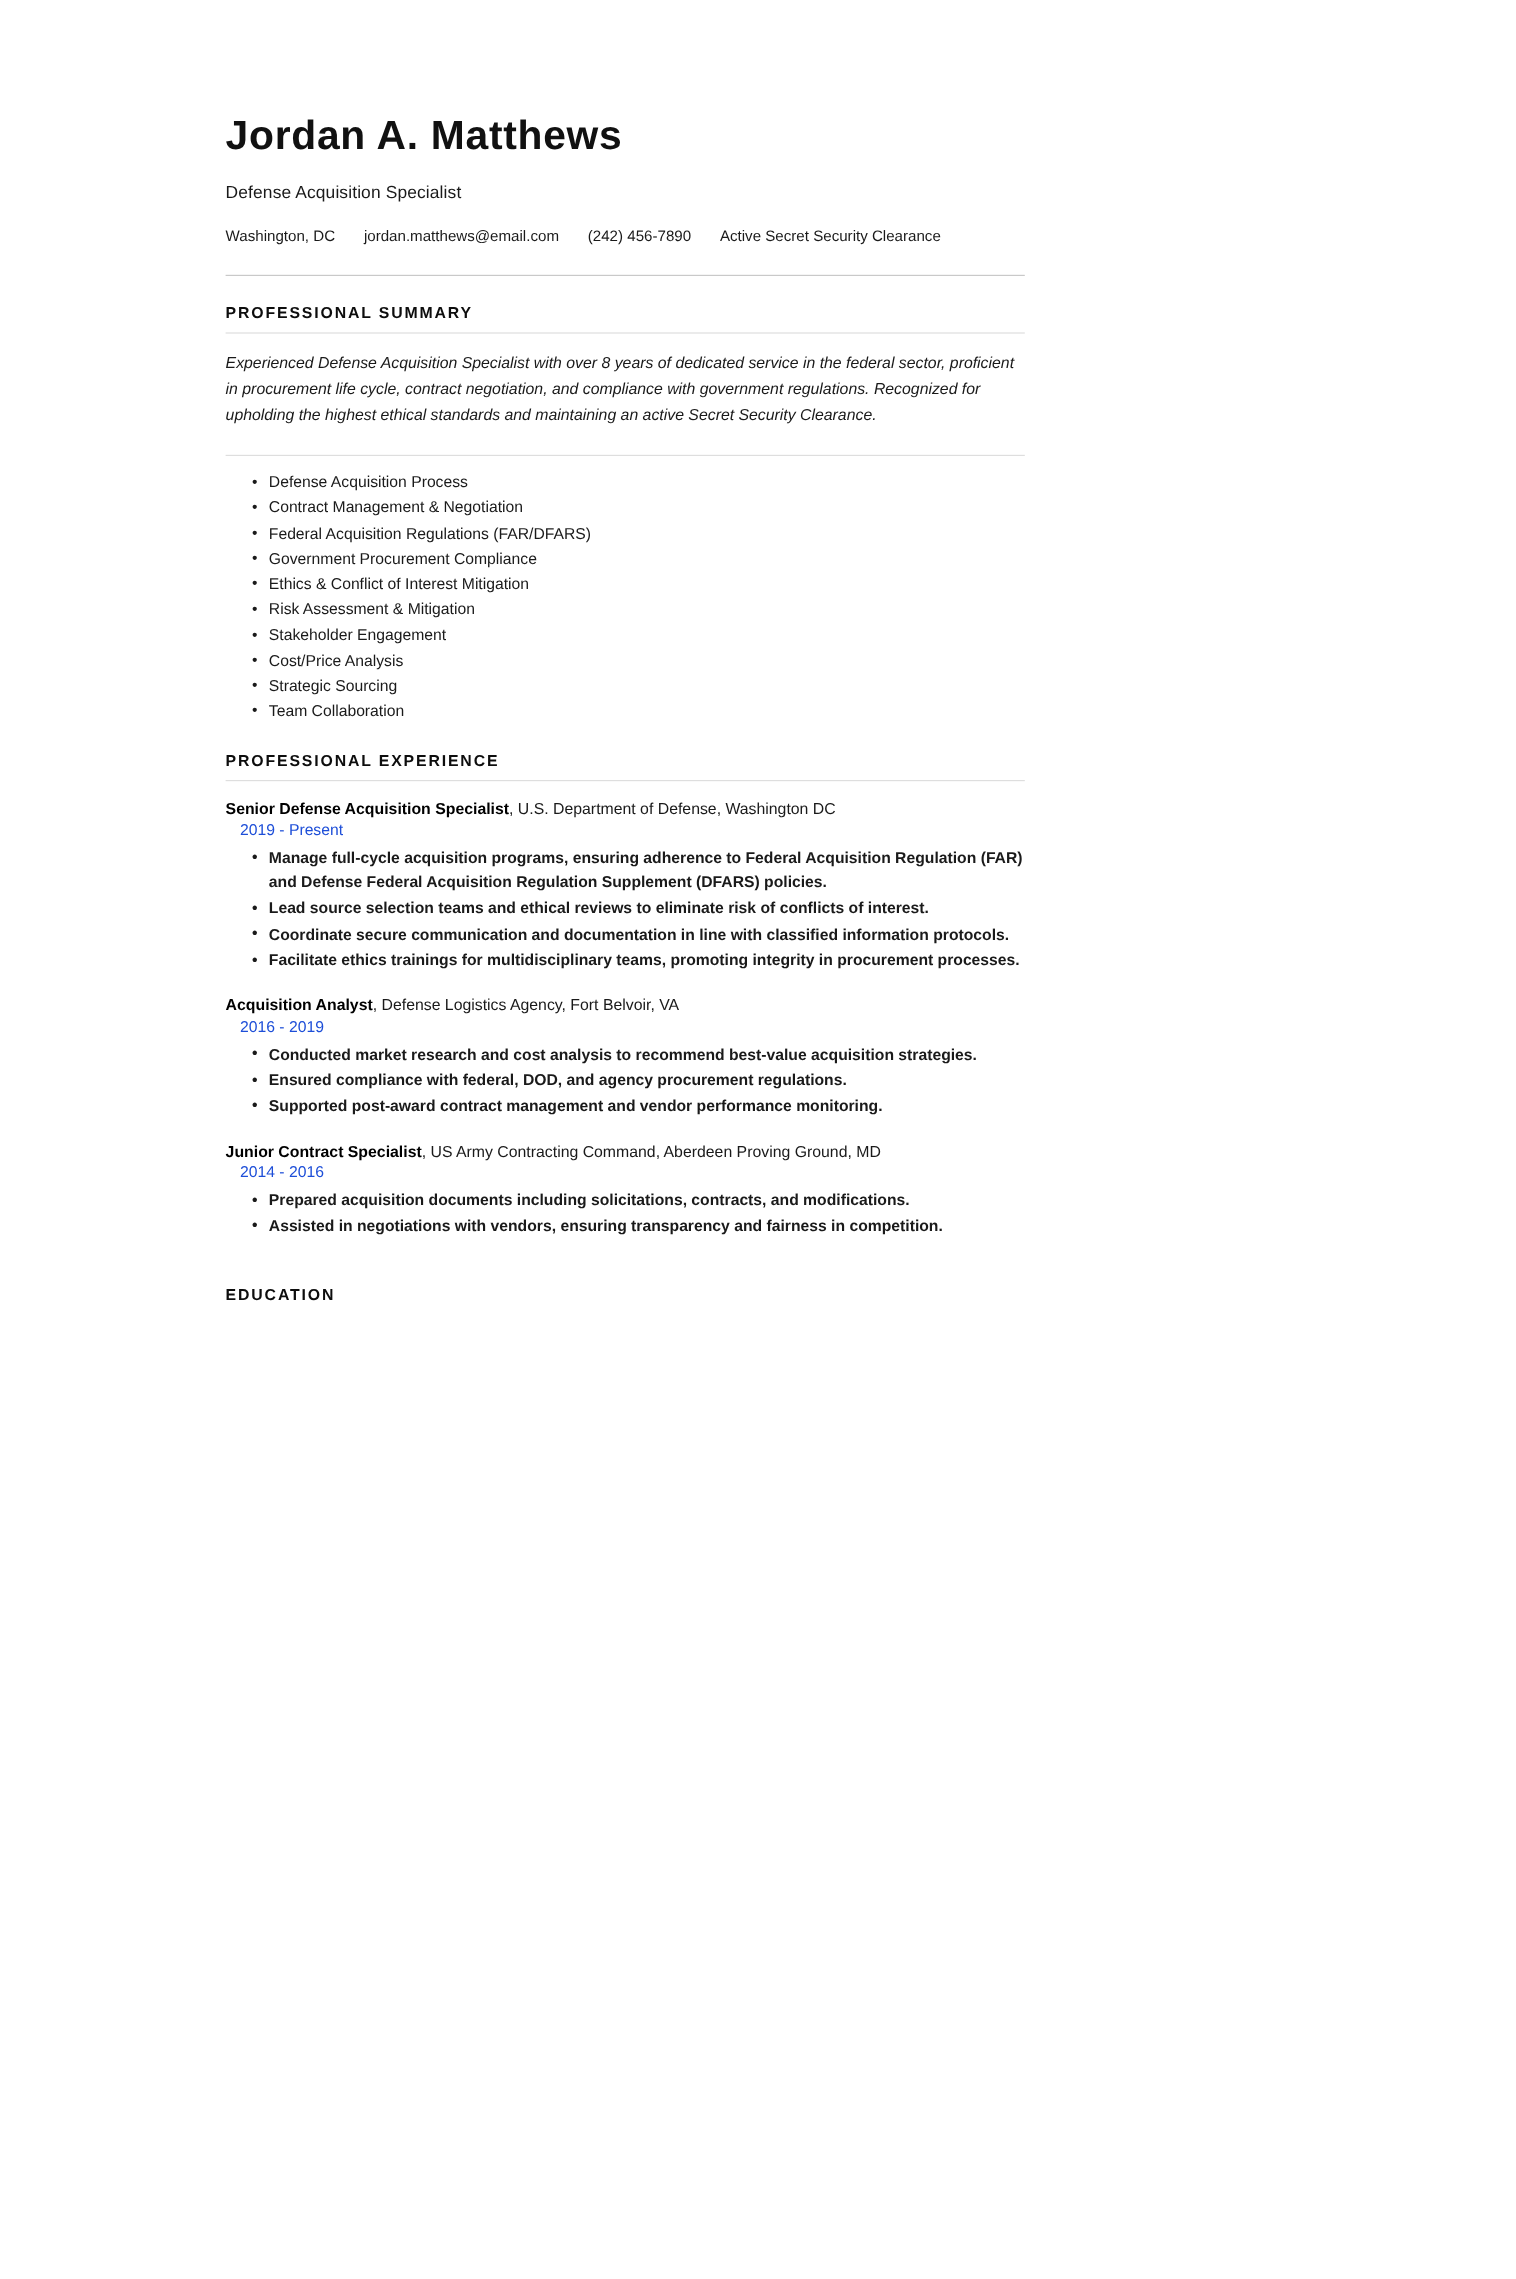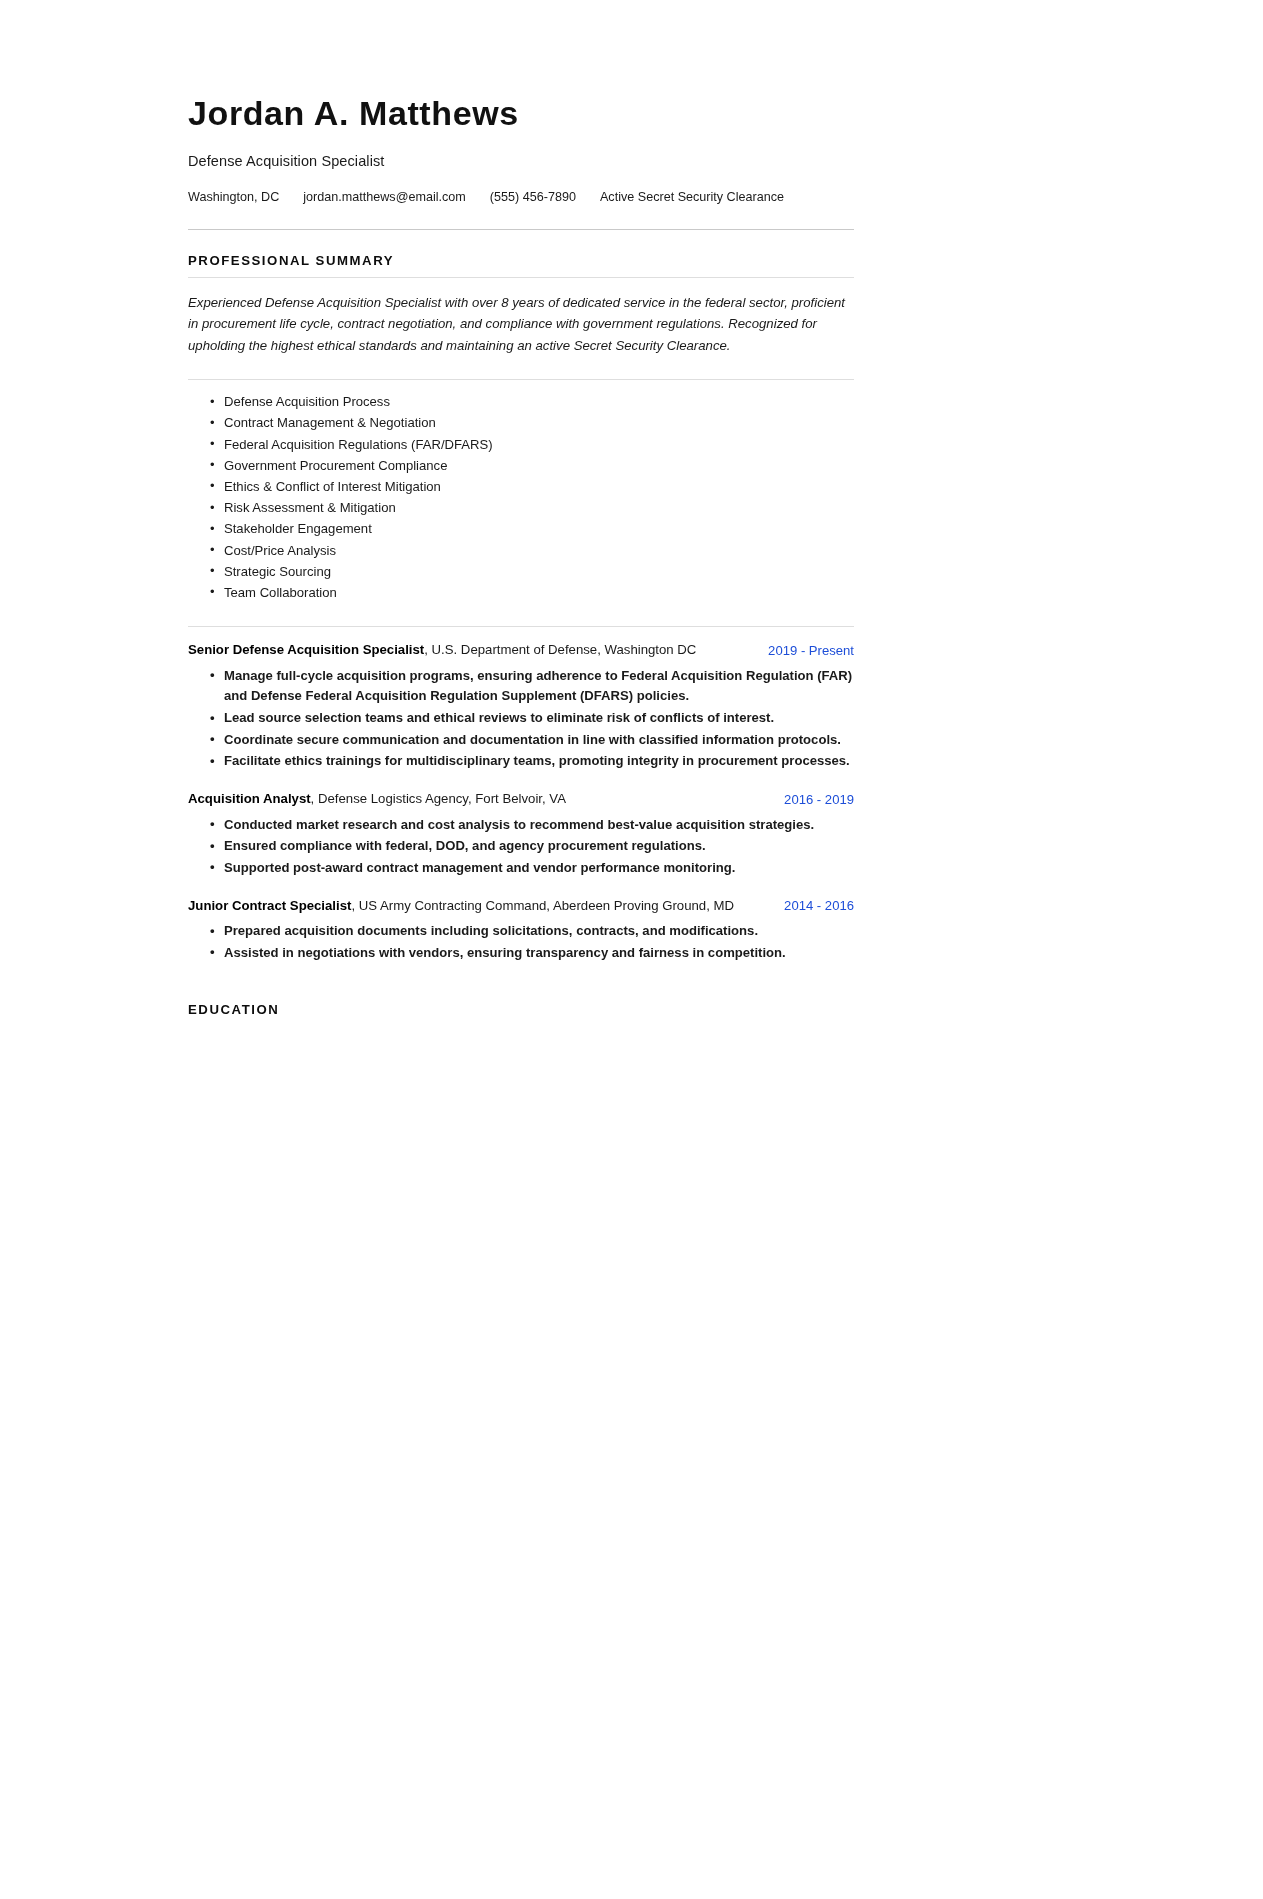--- a/index.html
+++ b/index.html
@@ -110,22 +110,23 @@
     font-size: 13px;
     color: #1a1a1a;
   }
 
   
   .job { padding-top: 17px; }
   .job.first { padding-top: 14px; }
   .job-head {
     display: flex;
     justify-content: space-between;
-    align-items: center;
+    align-items: flex-start;
     width: 100%;
+    flex-direction: column;
   }
   .job-line {
     font-size: 13.2px;
     color: #1a1a1a;
     line-height: 1.4;
     white-space: nowrap;
   }
   .job-title {
     font-weight: bold;
     color: #000000;
@@ -172,21 +173,21 @@
 
 <div class="page">
   <div class="sheet">
 
     <div>
       <h1 class="name">Jordan A. Matthews</h1>
       <div class="headline">Defense Acquisition Specialist</div>
       <div class="contact-row">
         <span class="contact-item">Washington, DC</span>
         <span class="contact-item">jordan.matthews@email.com</span>
-        <span class="contact-item">(555) 456-7890</span>
+        <span class="contact-item">(242) 456-7890</span>
         <span class="contact-item">Active Secret Security Clearance</span>
       </div>
       <div class="head-rule"></div>
     </div>
 
     <div class="section">
       <h2 class="section-title">PROFESSIONAL SUMMARY</h2>
       <div class="section-rule"></div>
       <p class="summary">Experienced Defense Acquisition Specialist with over 8 years of dedicated service in the federal sector, proficient in procurement life cycle, contract negotiation, and compliance with government regulations. Recognized for upholding the highest ethical standards and maintaining an active Secret Security Clearance.</p>
     </div>
@@ -201,20 +202,21 @@
         <li>Ethics &amp; Conflict of Interest Mitigation</li>
         <li>Risk Assessment &amp; Mitigation</li>
         <li>Stakeholder Engagement</li>
         <li>Cost/Price Analysis</li>
         <li>Strategic Sourcing</li>
         <li>Team Collaboration</li>
       </ul>
     </div>
 
     <div class="section">
+      <h2 class="section-title">PROFESSIONAL EXPERIENCE</h2>
       <div class="section-rule"></div>
 
       <div class="job first">
         <div class="job-head">
           <div class="job-line">
             <span class="job-title">Senior Defense Acquisition Specialist</span><span class="job-meta">, U.S. Department of Defense, Washington DC</span>
           </div>
           <div class="job-dates">2019 - Present</div>
         </div>
         <ul class="job-bullets">

